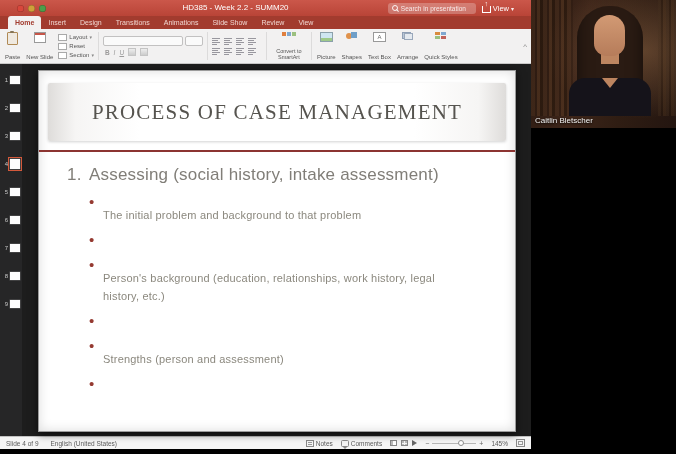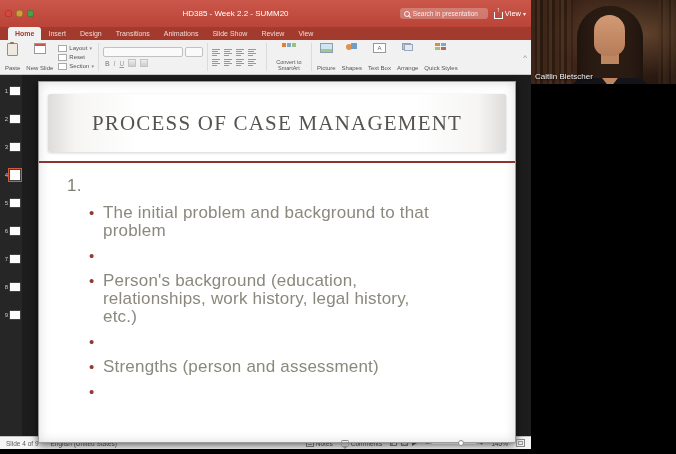--- a/index.html
+++ b/index.html
@@ -3,21 +3,21 @@
 <meta charset="utf-8">
 <style>
   html,body{margin:0;padding:0;background:#000;}
   .screen{position:relative;width:676px;height:454px;background:#000;overflow:hidden;
           font-family:"Liberation Sans","DejaVu Sans",sans-serif;}
 
   
   .ppt{position:absolute;left:0;top:0;width:531px;height:449px;display:flex;flex-direction:column;background:#1d1d1d;}
 
   
-  .titlebar{height:27px;flex:0 0 auto;background:linear-gradient(#cb574a,#b94437);display:flex;align-items:center;padding:0 5px;position:relative;}
+  .titlebar{height:16px;flex:0 0 auto;background:linear-gradient(#cb574a,#b94437);display:flex;align-items:center;padding:0 17px;position:relative;}
   .lights{display:flex;gap:4px;align-items:center;z-index:2;}
   .light{width:7px;height:7px;border-radius:50%;box-shadow:inset 0 0 0 .5px rgba(0,0,0,.3);}
   .light.close{background:#d8473c;} .light.min{background:#cfa03a;} .light.max{background:#4d9e4a;}
   .win-title{position:absolute;left:90px;right:150px;text-align:center;font-size:8px;color:#fff;line-height:16px;white-space:nowrap;overflow:hidden;}
   .tb-right{margin-left:auto;display:flex;align-items:center;gap:6px;z-index:2;}
   .search-pill{width:80px;height:11px;border-radius:3px;background:rgba(255,255,255,.25);display:flex;align-items:center;gap:3px;padding:0 4px;color:rgba(255,255,255,.85);font-size:6.5px;overflow:hidden;white-space:nowrap;}
   .mag{width:4px;height:4px;border:1px solid rgba(255,255,255,.9);border-radius:50%;position:relative;flex:0 0 auto;}
   .mag::after{content:"";position:absolute;width:3px;height:1px;background:rgba(255,255,255,.9);transform:rotate(45deg);left:3px;top:4px;}
   .share{display:flex;align-items:center;gap:2px;color:#fff;font-size:7.5px;}
   .share-box{width:7px;height:6px;border:1px solid #fff;border-top:none;position:relative;margin-top:3px;}
@@ -82,21 +82,21 @@
          background:linear-gradient(90deg,#dedcda 0,#f6f5f4 6%,#ffffff 20%,#ffffff 80%,#f6f5f4 94%,#dedcda 100%);
          box-shadow:0 1px 3px rgba(0,0,0,.18);display:flex;align-items:center;justify-content:center;}
   .slide-title{font-family:"Liberation Serif","DejaVu Serif",serif;font-size:21px;letter-spacing:1.2px;color:#56544f;white-space:nowrap;}
   .red-rule{height:2px;background:#8c3431;margin-top:9px;}
   .slide-body{padding:13px 20px 0 28px;}
   .item1{display:flex;font-size:17px;color:#817e78;letter-spacing:.2px;}
   .item1 .num{width:22px;flex:0 0 auto;}
   .bullets{margin-top:8px;padding-left:22px;}
   .bullet{display:flex;margin-bottom:7px;}
   .dot{width:14px;flex:0 0 auto;color:#953a31;font-size:15px;line-height:18px;}
-  .btext{max-width:345px;font-size:17px;line-height:18px;color:#8b887e;letter-spacing:.2px;}
+  .btext{max-width:345px;font-size:11px;line-height:18px;color:#8b887e;letter-spacing:.2px;margin-top:13px;}
 
   
   .statusbar{height:12px;flex:0 0 auto;background:#f5f5f5;border-top:1px solid #c2c2c2;display:flex;align-items:center;padding:0 6px;gap:12px;font-size:6.5px;color:#5a5a5a;}
   .sb-right{margin-left:auto;display:flex;align-items:center;gap:8px;}
   .sb-btn{display:flex;align-items:center;gap:2px;}
   .notes-icon{width:6px;height:5px;border:1px solid #888;background-image:linear-gradient(#999,#999),linear-gradient(#999,#999);background-repeat:no-repeat;background-size:4px 1px;background-position:1px 1px,1px 3px;}
   .comment-icon{width:6px;height:5px;border:1px solid #888;border-radius:1.5px;position:relative;}
   .comment-icon::after{content:"";position:absolute;left:1px;bottom:-3px;border-left:2px solid transparent;border-right:2px solid transparent;border-top:2px solid #888;}
   .view-icons{display:flex;gap:4px;align-items:center;}
   .vi{width:7px;height:6px;border:1px solid #888;box-sizing:border-box;}
@@ -104,21 +104,21 @@
   .vi.grid{background-image:linear-gradient(#bbb,#bbb),linear-gradient(#bbb,#bbb),linear-gradient(#bbb,#bbb),linear-gradient(#bbb,#bbb);background-repeat:no-repeat;background-size:2px 2px;background-position:0 0,3px 0,0 3px,3px 3px;}
   .vi.play{border:none;width:0;height:0;border-left:5px solid #666;border-top:3px solid transparent;border-bottom:3px solid transparent;background:none;}
   .zoomer{display:flex;align-items:center;gap:3px;}
   .minus,.plus{font-size:7px;color:#666;line-height:7px;}
   .track{display:inline-block;width:44px;height:1px;background:#b5b5b5;position:relative;}
   .knob{position:absolute;left:26px;top:-2.5px;width:6px;height:6px;border-radius:50%;background:#fefefe;border:1px solid #8d8d8d;box-sizing:border-box;}
   .fit-icon{width:7px;height:6px;border:1px solid #888;position:relative;}
   .fit-icon::after{content:"";position:absolute;left:1px;top:1px;width:3px;height:2px;border:1px solid #999;}
 
   
-  .webcam{position:absolute;left:531px;top:0;width:145px;height:84px;background:#1a110c;overflow:hidden;}
+  .webcam{position:absolute;left:531px;top:0;width:145px;height:128px;background:#1a110c;overflow:hidden;}
   .wc-bg{position:absolute;inset:0;background:
       radial-gradient(ellipse at 78% 40%, rgba(214,156,104,.30), transparent 62%),
       linear-gradient(100deg,#2b1a12 0%,#3d2519 35%,#2f1d13 65%,#231510 100%);}
   .books{position:absolute;left:0;top:0;width:42px;height:116px;opacity:.5;
       background:repeating-linear-gradient(90deg,#4a2f1d 0 4px,#2c1a10 4px 6px,#5a3a22 6px 9px,#241509 9px 12px);}
   .books2{position:absolute;right:0;top:0;width:18px;height:116px;opacity:.35;
       background:repeating-linear-gradient(90deg,#45301e 0 3px,#241509 3px 5px,#53381f 5px 8px);}
   .hair{position:absolute;left:46px;top:6px;width:66px;height:110px;background:#2a1b13;border-radius:32px 32px 14px 14px;box-shadow:inset 0 -14px 16px rgba(0,0,0,.55);}
   .neck{position:absolute;left:70px;top:50px;width:18px;height:14px;background:#bd8560;}
   .face{position:absolute;left:63px;top:15px;width:31px;height:41px;background:linear-gradient(180deg,#d29a74,#b67c5a);border-radius:16px 16px 13px 13px;}
@@ -296,20 +296,21 @@
 
       <div class="canvas">
         <div class="slide">
           <div class="title-block">
             <div class="slide-title">PROCESS OF CASE MANAGEMENT</div>
           </div>
           <div class="red-rule"></div>
           <div class="slide-body">
             <div class="item1">
               <span class="num">1.</span>
+              <span>Assessing (social history, intake assessment)</span>
             </div>
             <div class="bullets">
               <div class="bullet">
                 <span class="dot">•</span>
                 <span class="btext">The initial problem and background to that problem</span>
               </div>
               <div class="bullet">
                 <span class="dot">•</span>
               </div>
               <div class="bullet">

